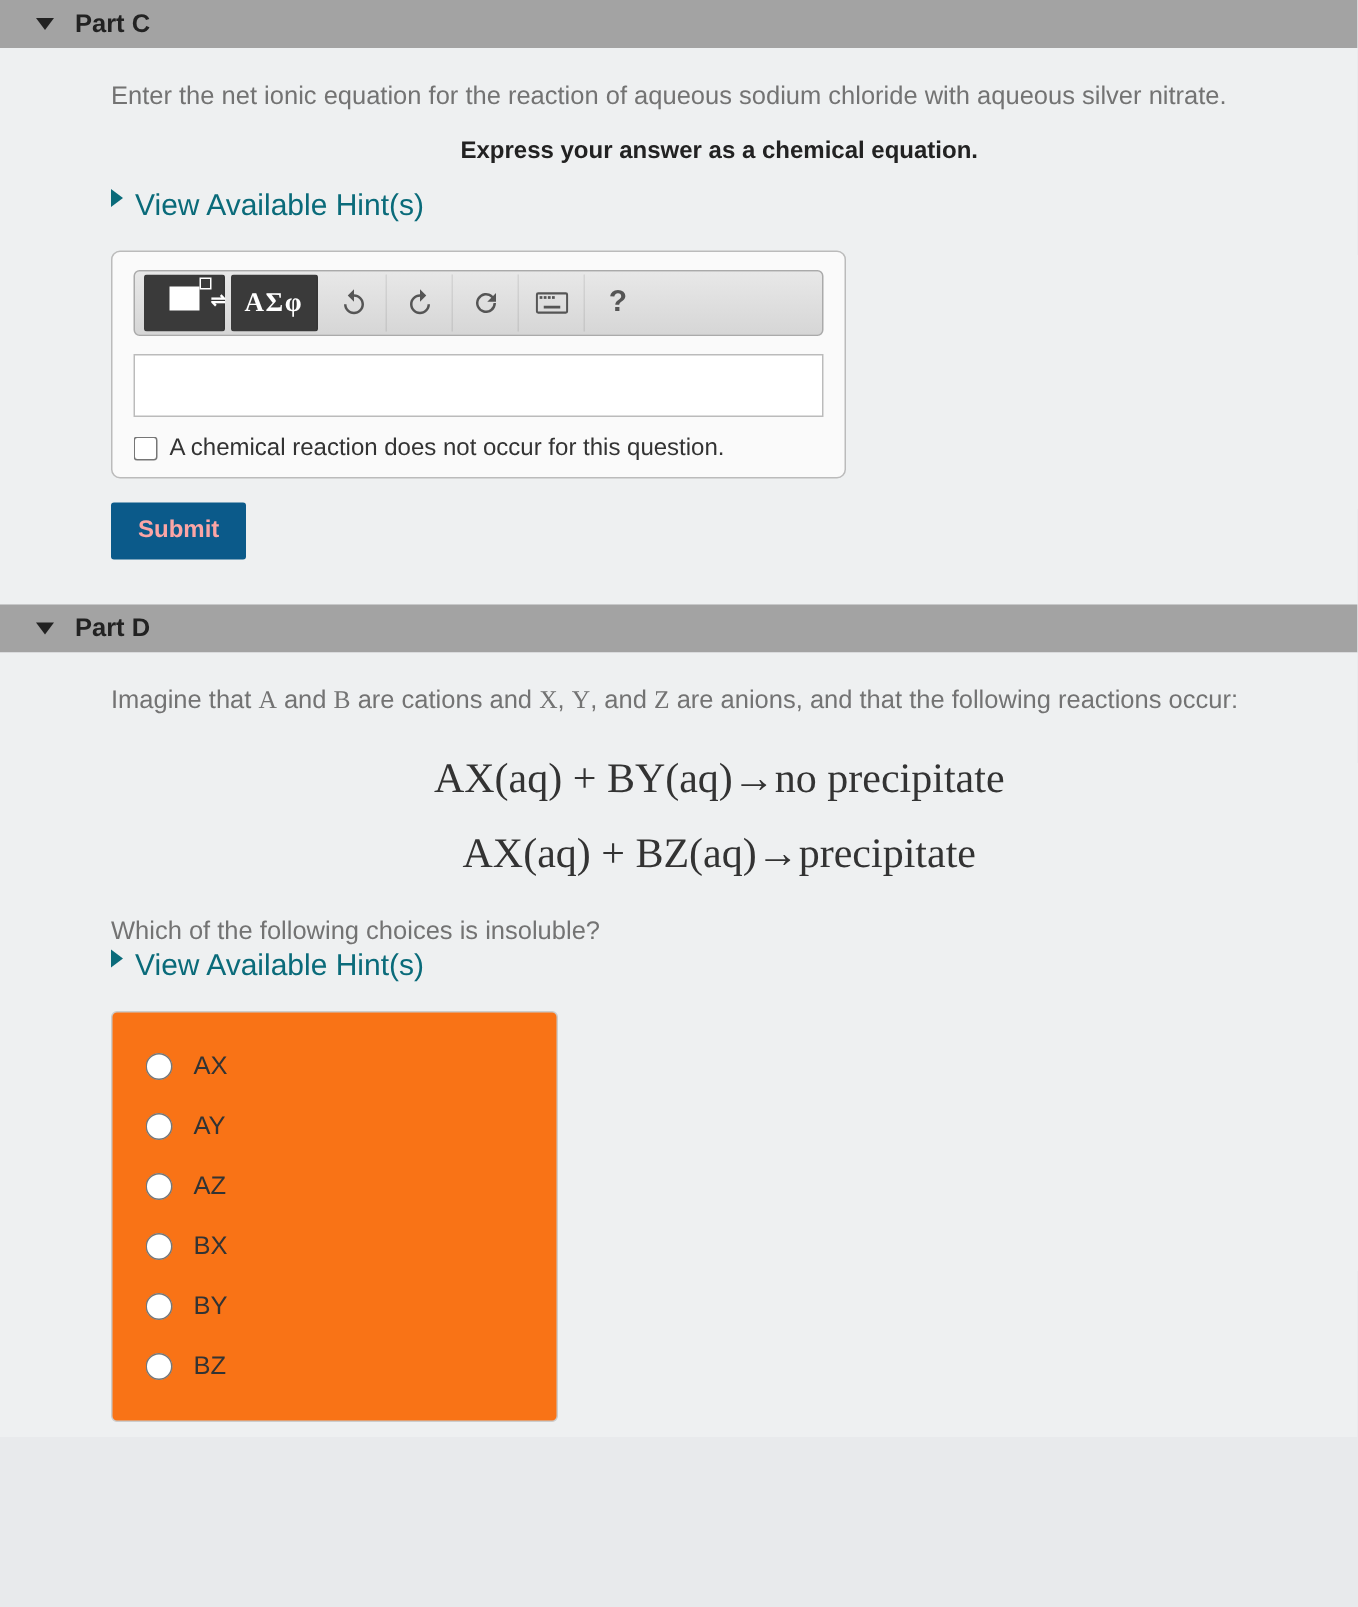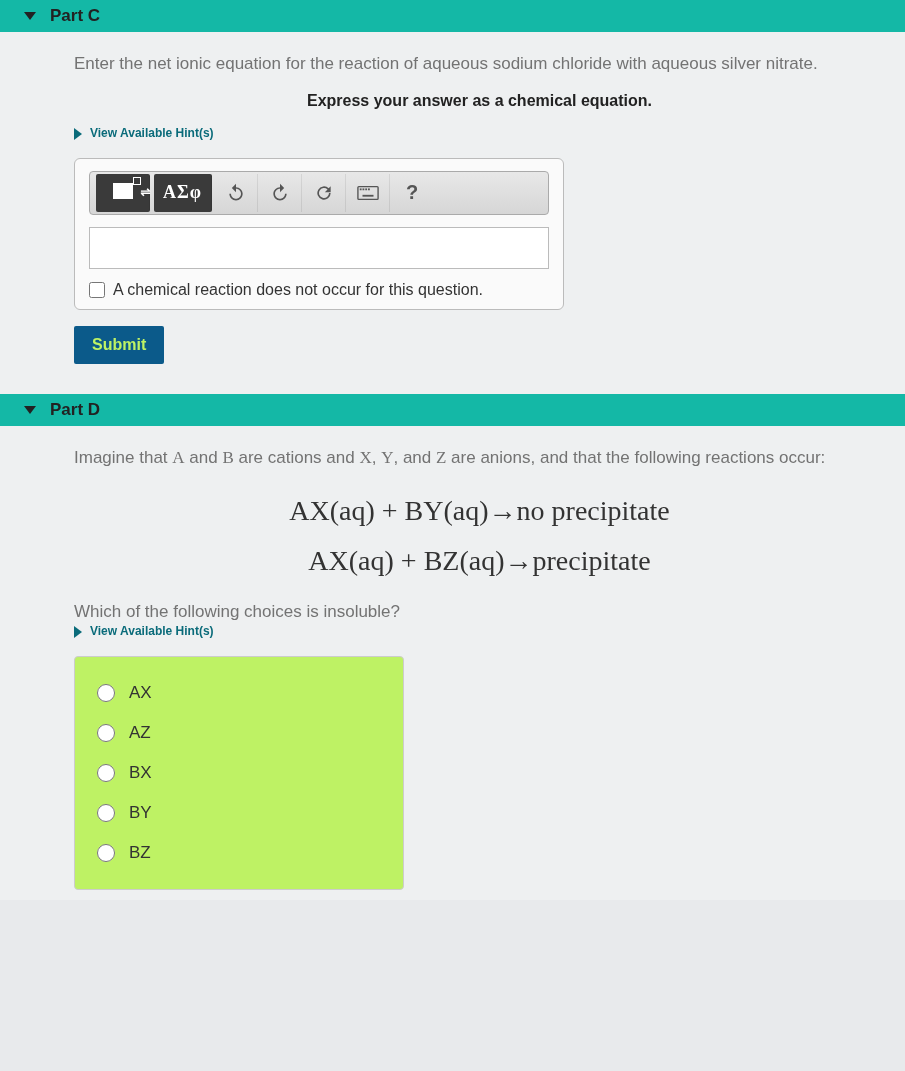--- a/index.html
+++ b/index.html
@@ -4,21 +4,21 @@
 <style>
   * { box-sizing: border-box; margin: 0; padding: 0; }
   body {
     font-family: Arial, Helvetica, sans-serif;
     background: #e8eaec;
     width: 905px;
     color: #333;
     font-size: 16px;
   }
   .part-header {
-    background: #14b8a6;
+    background: #a3a3a3;
     padding: 6px 10px 6px 24px;
     display: flex;
     align-items: center;
     gap: 14px;
     font-weight: bold;
     font-size: 17px;
     color: #222;
   }
   .caret-down {
     width: 0; height: 0;
@@ -27,25 +27,25 @@
     border-top: 8px solid #222;
   }
   .section-body {
     padding: 20px 20px 30px 74px;
     background: #eef0f1;
   }
   .question-text { font-size: 17px; color: #737373; margin-bottom: 16px; line-height: 1.4; }
   .instruction { font-weight: bold; color: #222; margin-bottom: 16px; font-size: 16px; text-align: center; }
   .hint-link {
     color: #0a6b7a;
-    font-weight: bold;
-    font-size: 12px;
-    cursor: pointer;
-    display: flex;
-    align-items: flex-end;
+    font-weight: normal;
+    font-size: 20px;
+    cursor: pointer;
+    display: flex;
+    align-items: flex-start;
     gap: 8px;
     margin-bottom: 18px;
   }
   .caret-right {
     width: 0; height: 0;
     border-top: 6px solid transparent;
     border-bottom: 6px solid transparent;
     border-left: 8px solid #0a6b7a;
   }
   .answer-box {
@@ -98,35 +98,35 @@
     margin-top: 12px;
     display: flex;
     align-items: center;
     gap: 8px;
     font-size: 16px;
     color: #333;
   }
   .no-reaction input[type=checkbox] { width: 16px; height: 16px; }
   .submit-btn {
     background: #0b5a8a;
-    color: #bef264;
+    color: #fca5a5;
     font-weight: bold;
     border: none;
     padding: 10px 18px;
     font-size: 16px;
     cursor: pointer;
     border-radius: 2px;
   }
   .formula-block { text-align: center; font-family: 'Times New Roman', serif; font-size: 28px; margin: 14px 0; line-height: 1.8; }
   .serif-var { font-family: 'Times New Roman', serif; }
   .choice-box {
-    background: #bef264;
+    background: #f97316;
     border: 1px solid #ccc;
     border-radius: 4px;
-    width: 330px;
+    width: 298px;
     padding: 16px 18px;
   }
   .choice-item {
     display: flex;
     align-items: center;
     gap: 14px;
     padding: 10px 4px;
     font-size: 17px;
     font-family: Arial, sans-serif;
     cursor: pointer;
@@ -228,20 +228,24 @@
     <span>View Available Hint(s)</span>
   </div>
 
   <div class="choice-box">
     <label class="choice-item">
       <input type="radio" name="pd" style="">
       <span>AX</span>
     </label>
     <label class="choice-item">
       <input type="radio" name="pd" style="">
+      <span>AY</span>
+    </label>
+    <label class="choice-item">
+      <input type="radio" name="pd" style="">
       <span>AZ</span>
     </label>
     <label class="choice-item">
       <input type="radio" name="pd" style="">
       <span>BX</span>
     </label>
     <label class="choice-item">
       <input type="radio" name="pd" style="">
       <span>BY</span>
     </label>

